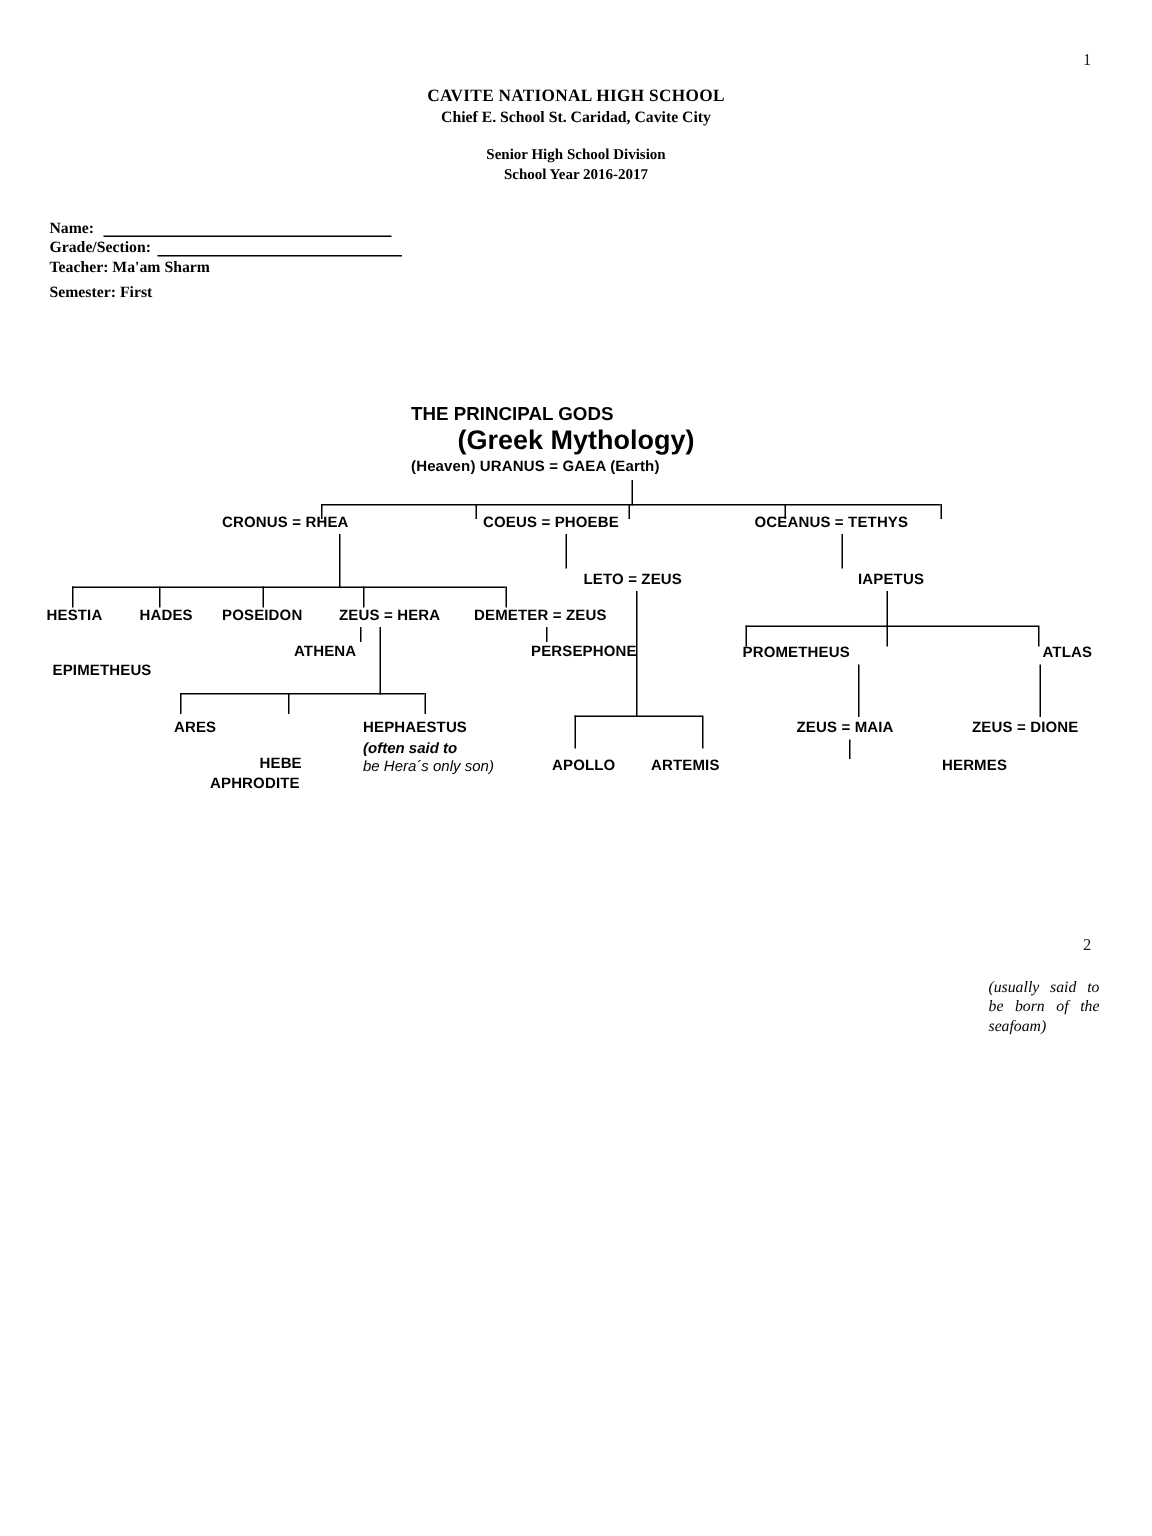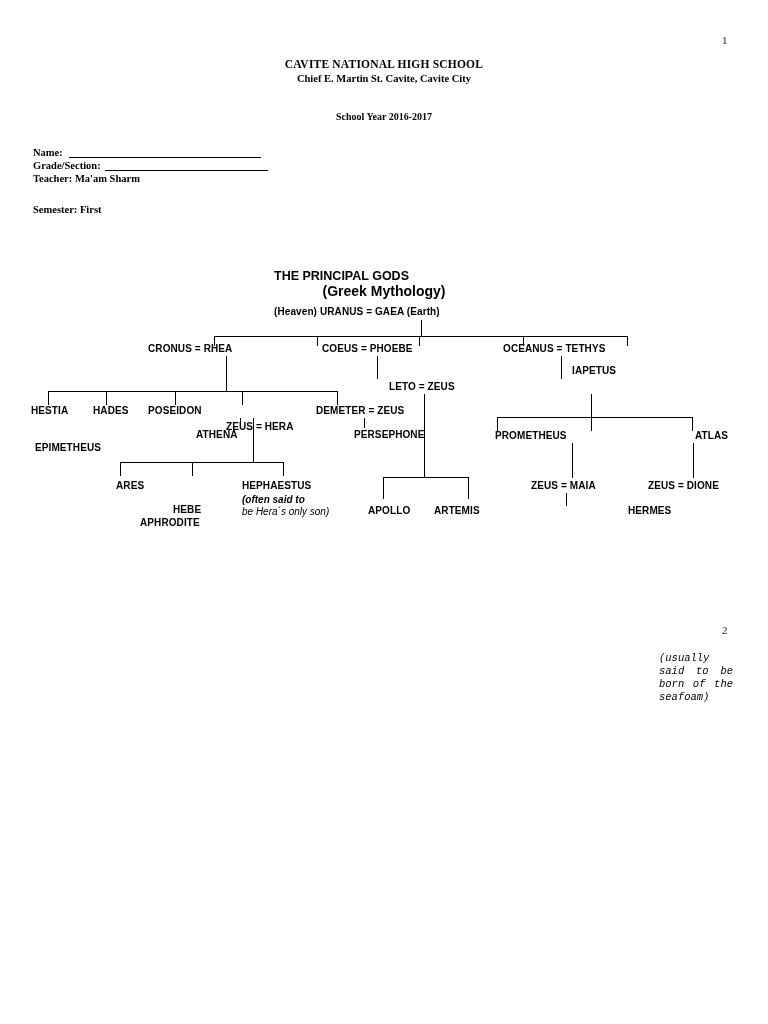--- a/index.html
+++ b/index.html
@@ -74,21 +74,21 @@
     position: absolute;
     left: 33px;
     font-family: "Liberation Serif", serif;
     font-weight: bold;
     font-size: 10.5px;
     white-space: nowrap;
   }
   #field-name      { top: 147px; }
   #field-grade     { top: 160px; }
   #field-teacher   { top: 173px; }
-  #field-semester  { top: 204px; }
+  #field-semester  { top: 190px; }
   .rule {
     position: absolute;
     border-bottom: 1px solid #000;
     height: 0;
   }
   #rule-name  { left: 69px;  top: 157px; width: 192px; }
   #rule-grade { left: 105px; top: 170px; width: 163px; }
 
   
   .subject-title {
@@ -131,21 +131,21 @@
     font-size: 12.5px;
   }
   .chart-subtitle {
     position: absolute;
     left: 0;
     top: 283px;
     width: 768px;
     text-align: center;
     font-family: "Liberation Sans", sans-serif;
     font-weight: bold;
-    font-size: 14px;
+    font-size: 18px;
   }
 
   .node {
     position: absolute;
     font-family: "Liberation Sans", sans-serif;
     font-weight: bold;
     font-size: 10px;
     white-space: nowrap;
     letter-spacing: .1px;
     text-align: center;
@@ -171,37 +171,38 @@
     height: 0;
     border-top: 1.4px solid #000;
   }
 
   
   .seafoam {
     position: absolute;
     left: 659px;
     top: 652px;
     width: 74px;
-    font-family: Liberation Mono, monospace;
+    font-family: Liberation Serif, serif;
     font-style: italic;
     font-size: 10.5px;
     line-height: 13px;
     text-align: justify;
   }
 </style>
 </head>
 <body>
 
 <div class="page">
 
   <div class="page-num" id="page-num-1">1</div>
   <div class="page-num" id="page-num-2">2</div>
 
   <div class="school-head">CAVITE NATIONAL HIGH SCHOOL</div>
-  <div class="school-addr">Chief E. Martin St. Cavite, Cavite City</div>
+  <div class="school-addr">Chief E. School St. Caridad, Cavite City</div>
+  <div class="div-line">Senior High School Division</div>
   <div class="sy-line">School Year 2016-2017</div>
 
   <div class="field" id="field-name">Name: </div>
   <div class="rule" id="rule-name"></div>
 
   <div class="field" id="field-grade">Grade/Section: </div>
   <div class="rule" id="rule-grade"></div>
 
   <div class="field" id="field-teacher">Teacher: Ma'am Sharm</div>
   <div class="field" id="field-semester">Semester: First</div>
@@ -234,26 +235,26 @@
     <div class="vline" style="left:106px; top:391px; height:14px;"></div>
     <div class="vline" style="left:175px; top:391px; height:14px;"></div>
     <div class="vline" style="left:242px; top:391px; height:14px;"></div>
     <div class="vline" style="left:337px; top:391px; height:14px;"></div>
 
     <div class="vline" style="left:377px; top:356px; height:23px;"></div>
 
     <div class="vline" style="left:561px; top:356px; height:23px;"></div>
 
     <div class="node" style="left:389px; top:381px;">LETO = ZEUS</div>
-    <div class="node" style="left:572px; top:365px;">IAPETUS</div>
+    <div class="node" style="left:572px; top:381px;">IAPETUS</div>
 
     <div class="node" style="left:31px;  top:405px;">HESTIA</div>
     <div class="node" style="left:93px;  top:405px;">HADES</div>
     <div class="node" style="left:148px; top:405px;">POSEIDON</div>
-    <div class="node" style="left:226px; top:421px;">ZEUS = HERA</div>
+    <div class="node" style="left:226px; top:405px;">ZEUS = HERA</div>
     <div class="node" style="left:316px; top:405px;">DEMETER = ZEUS</div>
 
     <div class="vline" style="left:240px; top:418px; height:10px;"></div>
     <div class="node" style="left:196px; top:429px;">ATHENA</div>
 
     <div class="vline" style="left:364px; top:418px; height:10px;"></div>
     <div class="node" style="left:354px; top:429px;">PERSEPHONE</div>
 
     <div class="vline" style="left:253px; top:418px; height:45px;"></div>
     <div class="hline" style="left:120px; top:462px; width:163px;"></div>

